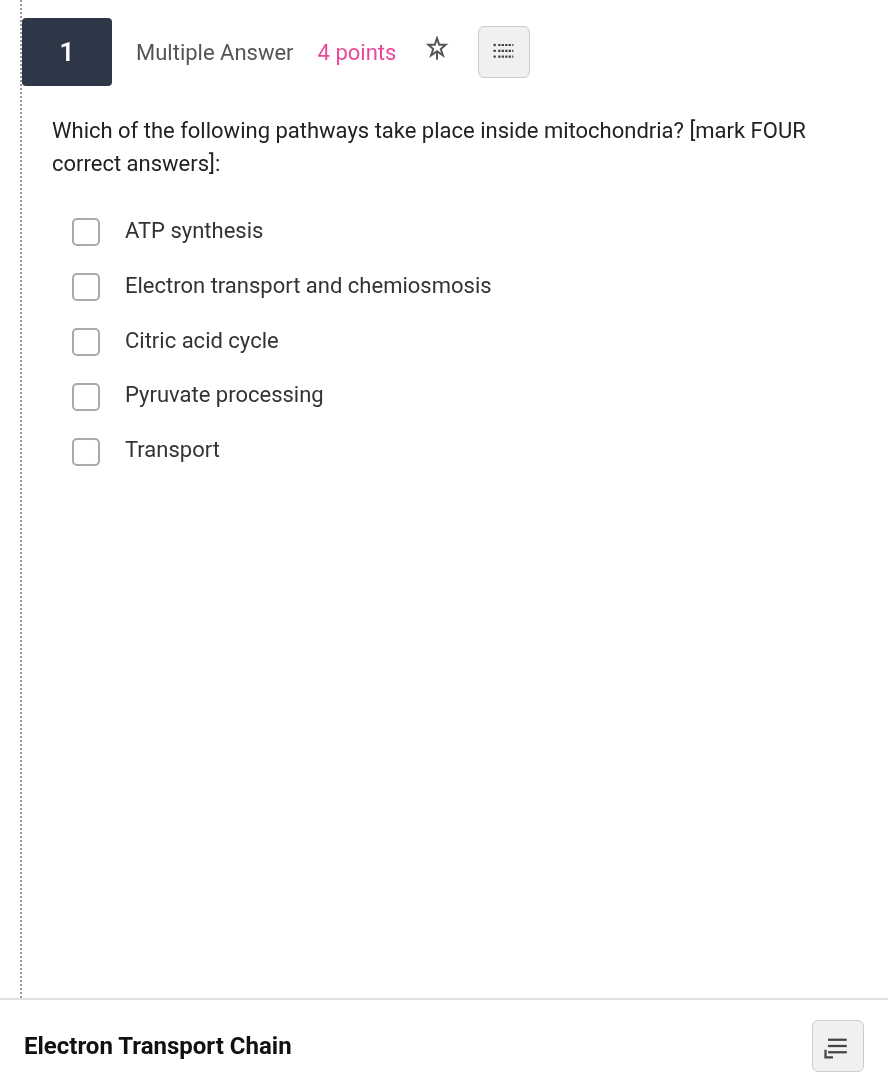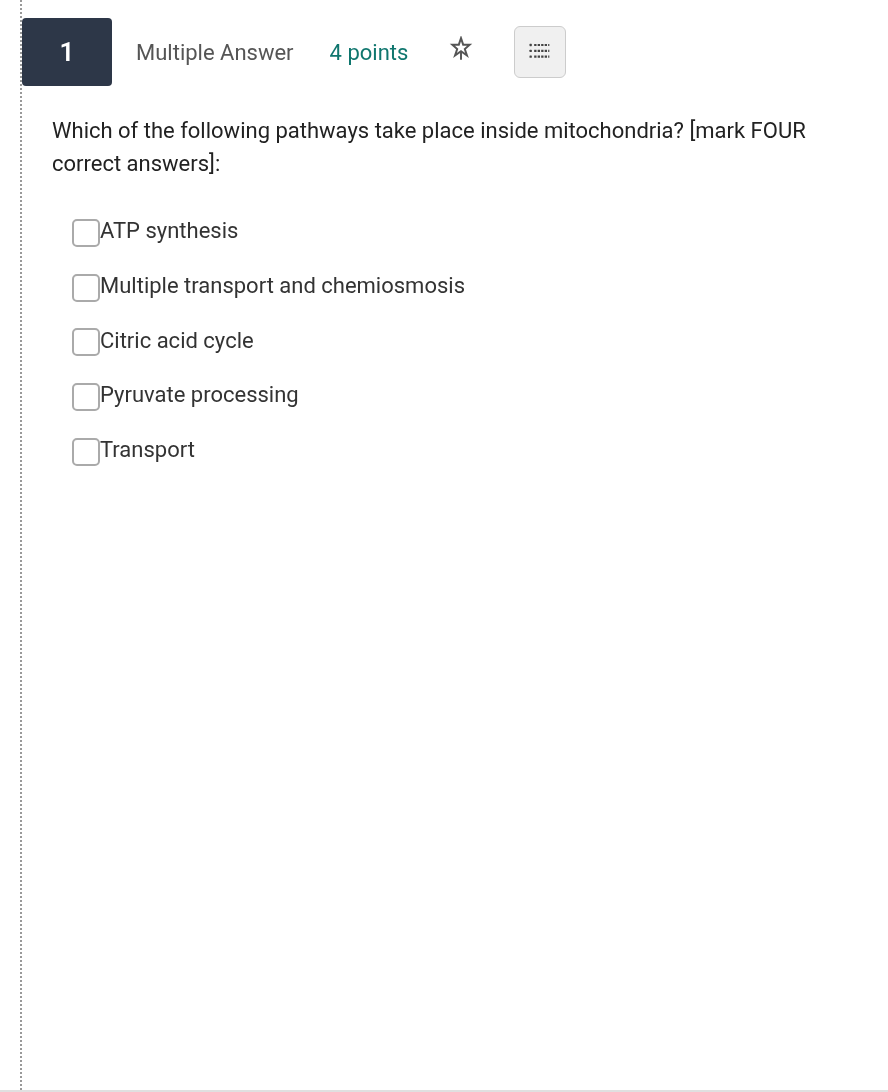--- a/index.html
+++ b/index.html
@@ -51,33 +51,33 @@
       display: flex;
       align-items: center;
       justify-content: center;
       border-radius: 4px;
       flex-shrink: 0;
     }
 
     .question-meta {
       display: flex;
       align-items: center;
-      gap: 36px;
+      gap: 24px;
       flex: 1;
     }
 
     .question-type-label {
       font-size: 22px;
       color: #555;
       font-weight: 400;
     }
 
     .question-points-label {
       font-size: 22px;
-      color: #0f766e;
+      color: #ec4899;
       font-weight: 400;
     }
 
     .pin-icon-btn {
       background: none;
       border: none;
       cursor: pointer;
       font-size: 22px;
       color: #555;
       padding: 4px;
@@ -114,22 +114,22 @@
     
     .answer-choices {
       display: flex;
       flex-direction: column;
       gap: 24px;
       padding-left: 20px;
     }
 
     .answer-choice {
       display: flex;
-      align-items: flex-end;
-      gap: 0;
+      align-items: center;
+      gap: 25px;
       cursor: pointer;
     }
 
     .choice-checkbox {
       width: 28px;
       height: 28px;
       border: 2px solid #aaa;
       border-radius: 5px;
       background: #fff;
       flex-shrink: 0;
@@ -226,21 +226,21 @@
 
       <div class="answer-choices">
 
         <label class="answer-choice">
           <input type="checkbox" class="choice-checkbox" style="">
           <span class="choice-label">ATP synthesis</span>
         </label>
 
         <label class="answer-choice">
           <input type="checkbox" class="choice-checkbox" style="">
-          <span class="choice-label">Multiple transport and chemiosmosis</span>
+          <span class="choice-label">Electron transport and chemiosmosis</span>
         </label>
 
         <label class="answer-choice">
           <input type="checkbox" class="choice-checkbox" style="">
           <span class="choice-label">Citric acid cycle</span>
         </label>
 
         <label class="answer-choice">
           <input type="checkbox" class="choice-checkbox" style="">
           <span class="choice-label"> Pyruvate processing</span>
@@ -251,14 +251,26 @@
           <span class="choice-label">Transport</span>
         </label>
 
       </div>
     </div>
 
   </div>
 
   <div class="bottom-divider"></div>
 
+  <div class="page-footer">
+    <span class="footer-title">Electron Transport Chain</span>
+    <button class="footer-icon-btn" title="View list">
+
+      <svg width="30" height="30" viewBox="0 0 24 24" fill="none">
+        <line x1="4" y1="7" x2="19" y2="7" stroke="#444" stroke-width="1.8"></line>
+        <line x1="4" y1="12" x2="19" y2="12" stroke="#444" stroke-width="1.8"></line>
+        <line x1="4" y1="17" x2="19" y2="17" stroke="#444" stroke-width="1.8"></line>
+        <polyline points="2,15 2,21 8,21" stroke="#444" stroke-width="1.8" fill="none"></polyline>
+      </svg>
+    </button>
+  </div>
 
 </div>
 
 </body></html>

